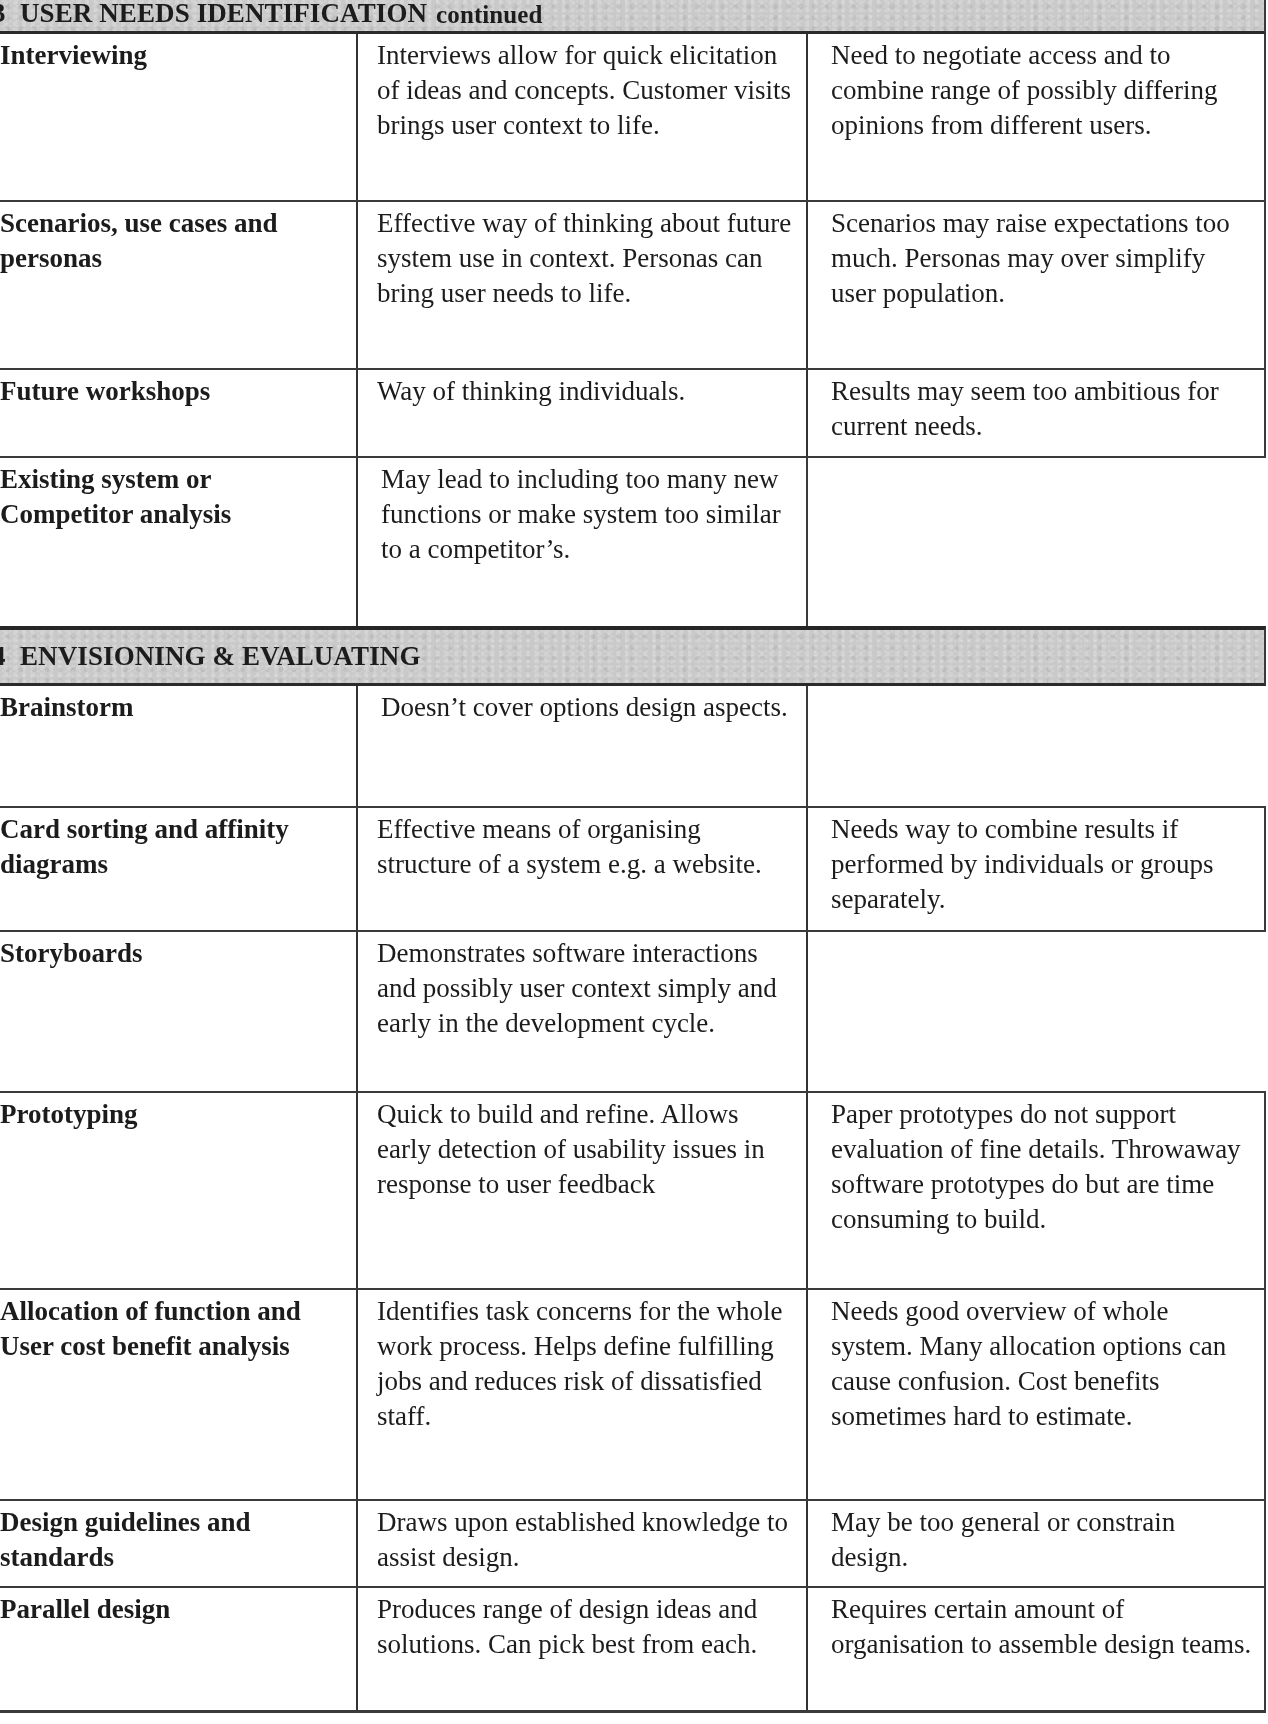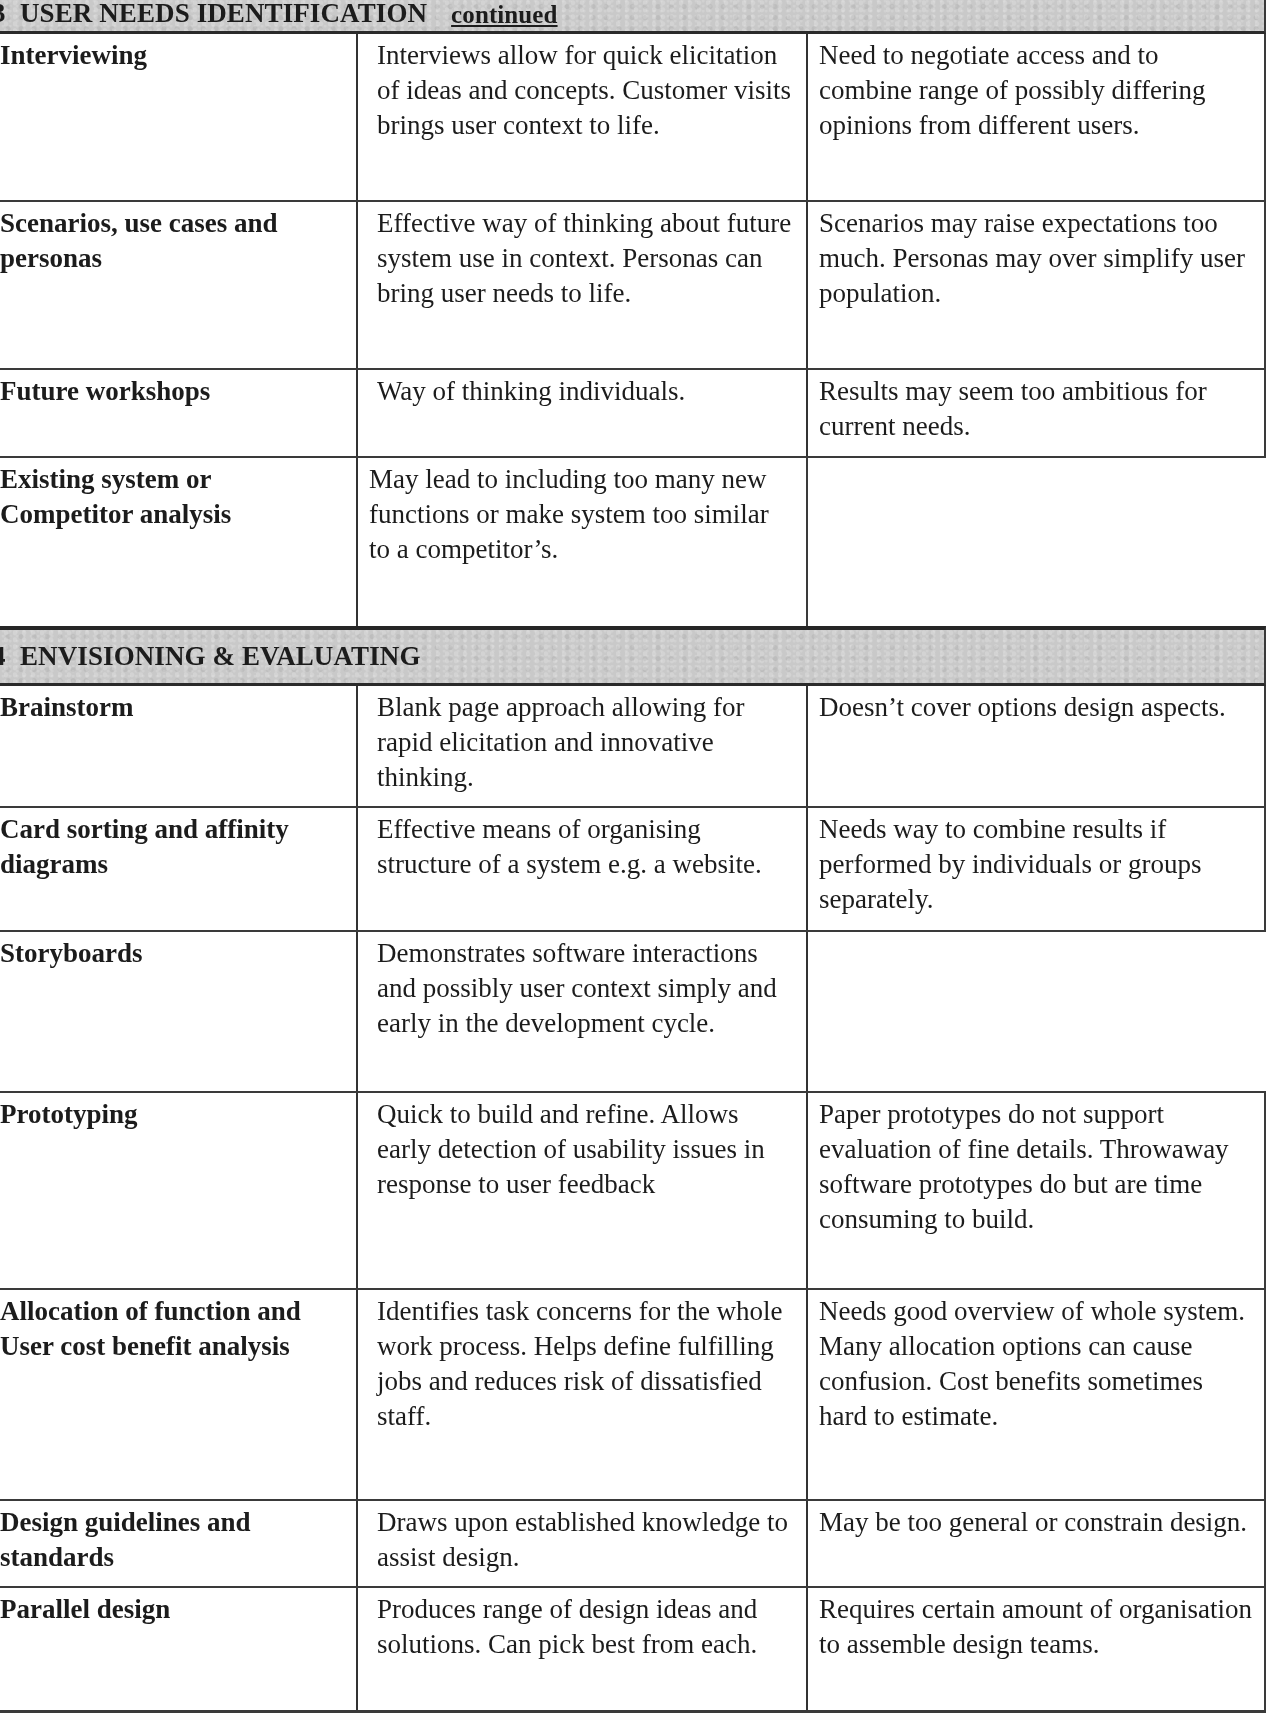--- a/index.html
+++ b/index.html
@@ -40,22 +40,21 @@
     }
     .section-header .num {
       display: inline-block;
       width: 14px;
       overflow: hidden;
       text-align: right;
       margin-right: 14px;
     }
     .section-header .suffix {
       font-size: 25px;
-      margin-left: 24px;
-      text-decoration: underline;
+      margin-left: 9px;
     }
     .header-1 {
       height: 34px;
       border-bottom: 3px solid #2b2b2b;
       padding-top: 0;
       align-items: flex-end;
       padding-bottom: 2px;
     }
     .header-2 {
       height: 60px;
@@ -79,21 +78,21 @@
     }
     .cell.method {
       font-weight: bold;
       border-right: 2px solid #333;
     }
     .cell.benefit {
       border-right: 2px solid #333;
       padding-left: 19px;
     }
     .cell.limit {
-      padding-left: 11px;
+      padding-left: 23px;
       border-right: 2px solid #3a3a3a;
     }
   </style>
 </head>
 <body>
 
 <div class="page">
 
   <div class="section-header header-1">
     <span class="num">3.</span>
@@ -122,21 +121,20 @@
   </div>
 
   <div class="section-header header-2">
     <span class="num">4.</span>
     <span>ENVISIONING &amp; EVALUATING</span>
     <span class="suffix"></span>
   </div>
 
   <div class="row" style="height:122px">
     <div class="cell method">Brainstorm</div>
-    <div class="cell benefit">Blank page approach allowing for rapid elicitation and innovative thinking.</div>
     <div class="cell limit">Doesn’t cover options design aspects.</div>
   </div>
   <div class="row" style="height:124px">
     <div class="cell method">Card sorting and affinity diagrams</div>
     <div class="cell benefit">Effective means of organising structure of a system e.g. a website.</div>
     <div class="cell limit">Needs way to combine results if performed by individuals or groups separately.</div>
   </div>
   <div class="row" style="height:161px">
     <div class="cell method">Storyboards</div>
     <div class="cell benefit">Demonstrates software interactions and possibly user context simply and early in the development cycle.</div>

